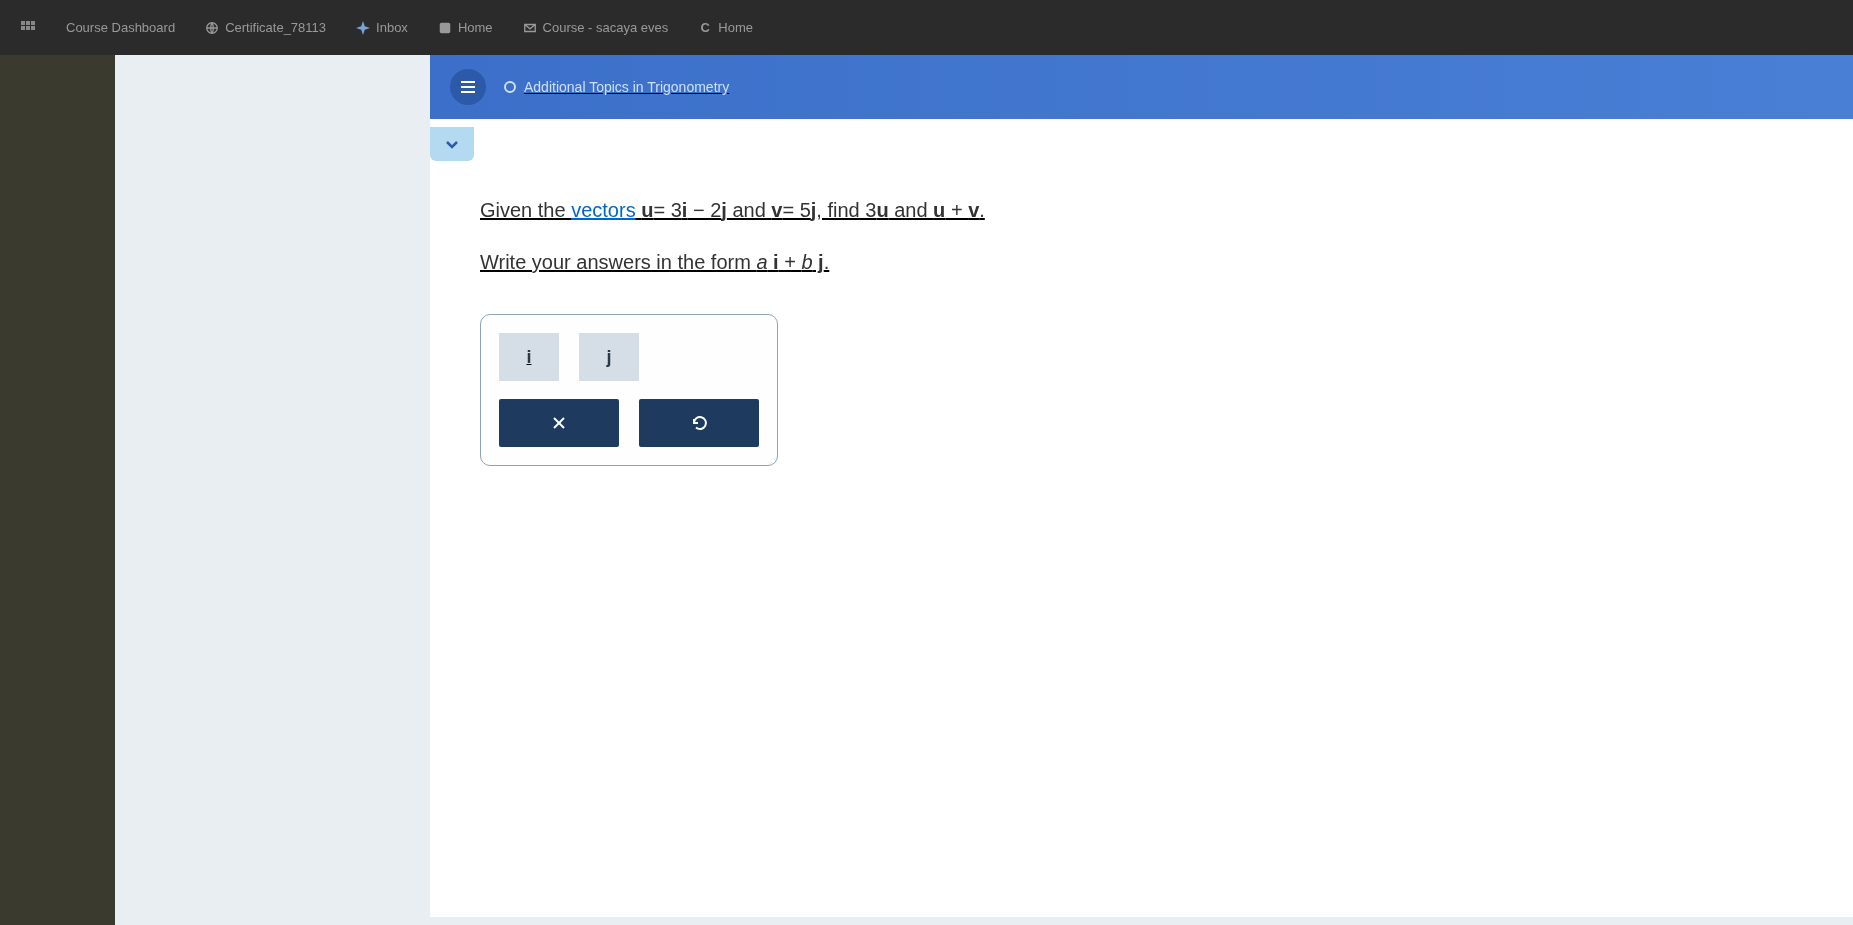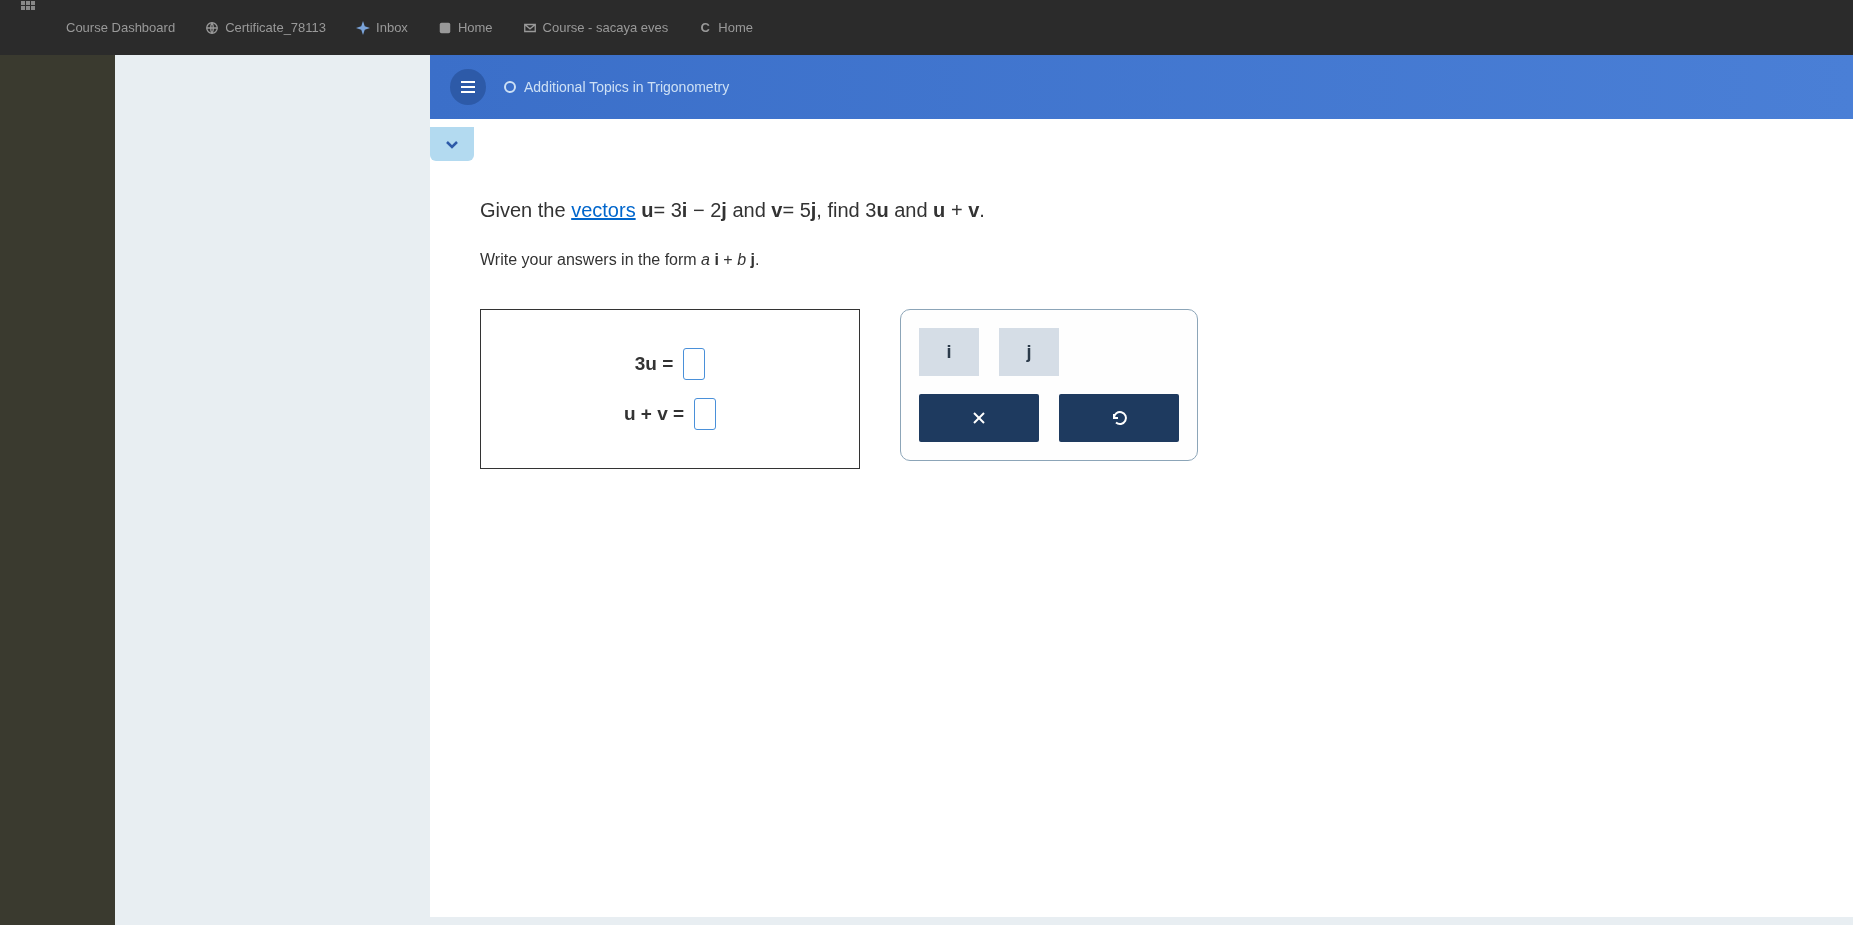--- a/index.html
+++ b/index.html
@@ -11,20 +11,21 @@
       font-family: Arial, Helvetica, sans-serif;
       background: #1a1a1a;
       width: 1853px;
       height: 925px;
       overflow: hidden;
     }
     .browser-chrome {
       height: 55px;
       background: #2b2b2b;
       display: flex;
+      align-items: center;
       padding: 0 20px;
       gap: 30px;
       color: #888;
       font-size: 13px;
     }
     .browser-tab {
       display: flex;
       align-items: center;
       gap: 6px;
       color: #999;
@@ -36,20 +37,21 @@
       display: inline-flex;
       align-items: center;
       justify-content: center;
     }
     .monitor-frame {
       border-left: 115px solid #3a3a2f;
       border-right: 0;
       height: calc(100% - 55px);
       background: #e8eef2;
       position: relative;
+      text-decoration: underline;
     }
     .content-wrapper {
       padding-left: 315px;
       height: 100%;
     }
     .app-header {
       background: linear-gradient(to right, #3b6fc9, #4a7fd6);
       padding: 14px 20px;
       display: flex;
       align-items: center;
@@ -120,21 +122,21 @@
       line-height: 1.5;
     }
     .link-text {
       color: #0066cc;
       text-decoration: underline;
     }
     .bold-math {
       font-weight: bold;
     }
     .instruction-line {
-      font-size: 16px;
+      font-size: 20px;
       color: #333;
       margin-bottom: 40px;
     }
     .italic {
       font-style: italic;
     }
     .answer-row {
       display: flex;
       gap: 40px;
       align-items: flex-start;
@@ -289,30 +291,20 @@
       <p class="question-line">
         <span>Given the </span><span class="link-text">vectors</span>
         <span class="bold-math">u</span><span>= 3</span><span class="bold-math">i</span><span> − 2</span><span class="bold-math">j</span><span> and </span><span class="bold-math">v</span><span>= 5</span><span class="bold-math">j</span><span>, find 3</span><span class="bold-math">u</span><span> and </span><span class="bold-math">u</span><span> + </span><span class="bold-math">v</span><span>.</span>
       </p>
 
       <p class="instruction-line">
         <span>Write your answers in the form </span><span class="italic">a</span><span class="bold-math"> i</span><span> + </span><span class="italic">b</span><span class="bold-math"> j</span><span>.</span>
       </p>
 
       <div class="answer-row">
-        <div class="answer-box">
-          <div class="answer-line">
-            <span>3u =</span>
-            <span class="answer-input"></span>
-          </div>
-          <div class="answer-line">
-            <span>u + v =</span>
-            <span class="answer-input"></span>
-          </div>
-        </div>
 
         <div class="keypad-box">
           <div class="keypad-row">
             <button class="key-light">i</button>
             <button class="key-light">j</button>
           </div>
           <div class="keypad-row">
             <button class="key-dark">
               <svg width="18" height="18" viewBox="0 0 18 18" stroke="#fff" stroke-width="2">
                 <line x1="4" y1="4" x2="14" y2="14"></line>

